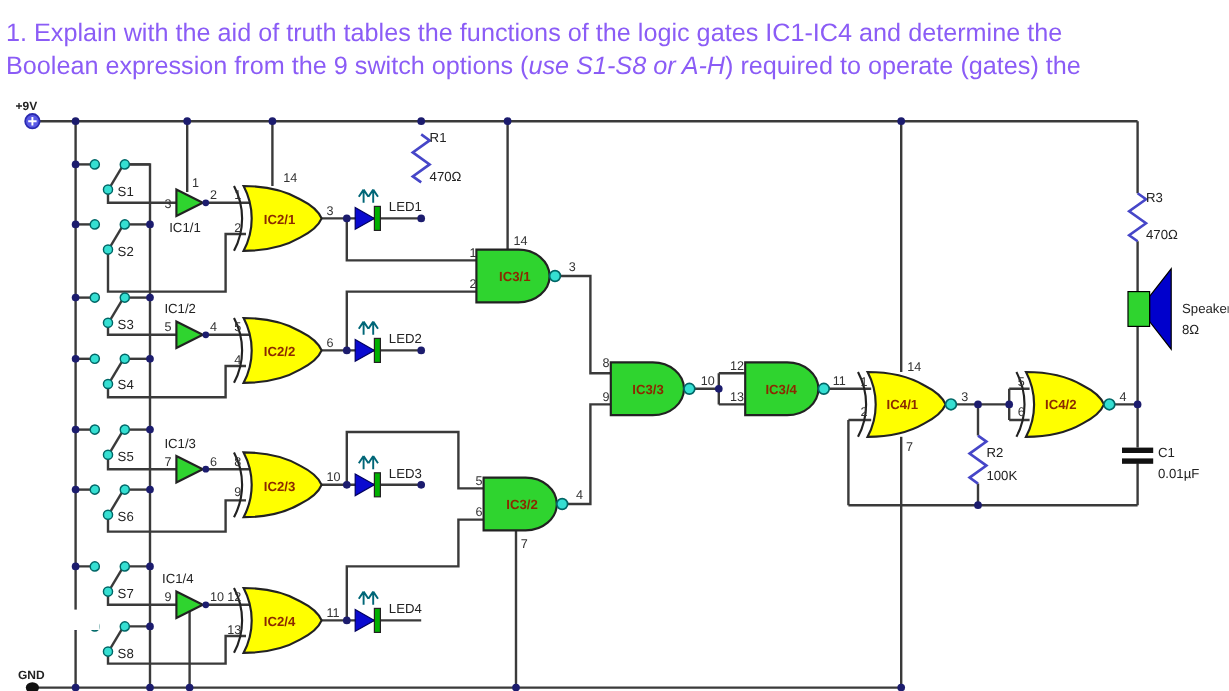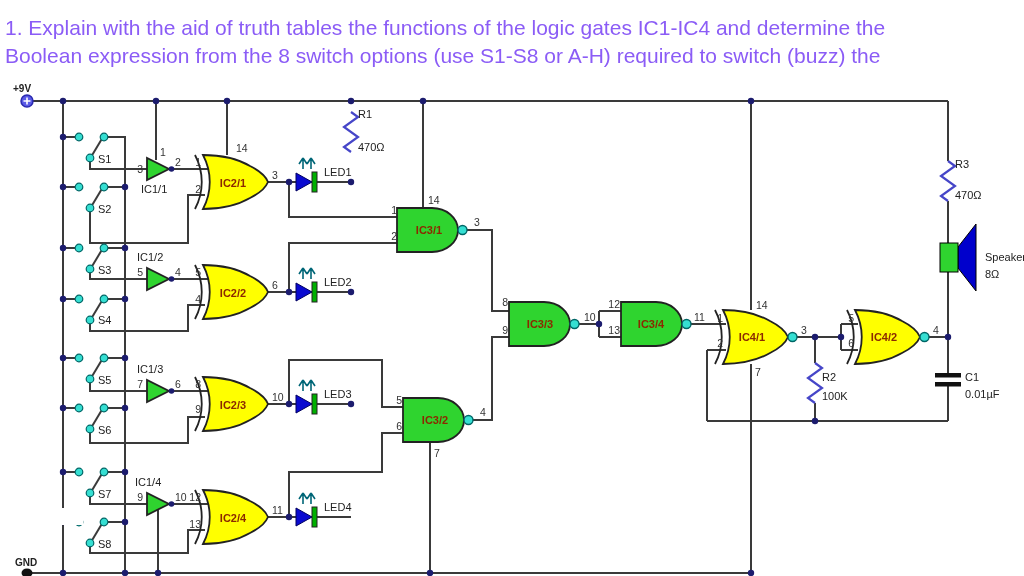--- a/index.html
+++ b/index.html
@@ -1,19 +1,19 @@
 <!DOCTYPE html>
 <html style="--wire: #3a3a3a; --gate_green: #2fd42f; --gate_yellow: #ffff00; --gate_label: #8b2a00; --led_blue: #0a0ad0; --led_bar: #00b000; --terminal_cyan: #35dfd2; --node_navy: #1c1c6e; --resistor_blue: #4646c8; --horn_blue: #0000cc; --vcc_blue: #5a5ae6;"><head>
 <meta charset="utf-8">
 <style>
   html,body{margin:0;padding:0;background:#fff;}
   #stage{position:relative;width:1024px;height:576px;background:#fff;overflow:hidden;
          font-family:"Liberation Sans",sans-serif;}
   #question{position:absolute;left:5px;top:2px;color:#8b5cf6;font-size:21px;line-height:28px;white-space:nowrap;margin-top:12px;}
-  #question .it{}
+  #question .it{font-style:italic;}
   #circuit{position:absolute;left:0;top:0;}
   .wire{stroke:var(--wire);stroke-width:2;fill:none;}
   .backarc{stroke:#222;stroke-width:1.8;fill:none;}
   .gbody{stroke:#222;stroke-width:1.8;}
   .gn{fill:var(--gate_green);}
   .gy{fill:var(--gate_yellow);}
   .gn2{fill:var(--gate_green);stroke:#222;stroke-width:1.8;}
   .bub{fill:var(--terminal_cyan);stroke:#066;stroke-width:1.4;}
   .node{fill:var(--node_navy);stroke:none;}
   .term{fill:var(--terminal_cyan);stroke:#066;stroke-width:1.2;}
@@ -365,16 +365,16 @@
       <text class="lbl" x="965" y="398">0.01µF</text>
       <text class="lbl" x="985" y="261">Speaker</text>
       <text class="lbl" x="985" y="278">8Ω</text>
     </g>
 
     <rect x="33" y="508" width="50" height="17" fill="#ffffff"></rect>
   </svg>
 
   <div id="question">
     <div>1. Explain with the aid of truth tables the functions of the logic gates IC1-IC4 and determine the</div>
-    <div><span>Boolean expression from the 8 switch options (</span><span class="it">use S1-S8 or A-H</span><span>) required to switch (buzz) the</span></div>
+    <div><span>Boolean expression from the 9 switch options (</span><span class="it">use S1-S8 or A-H</span><span>) required to operate (gates) the</span></div>
   </div>
 
 </div>
 
 </body></html>

